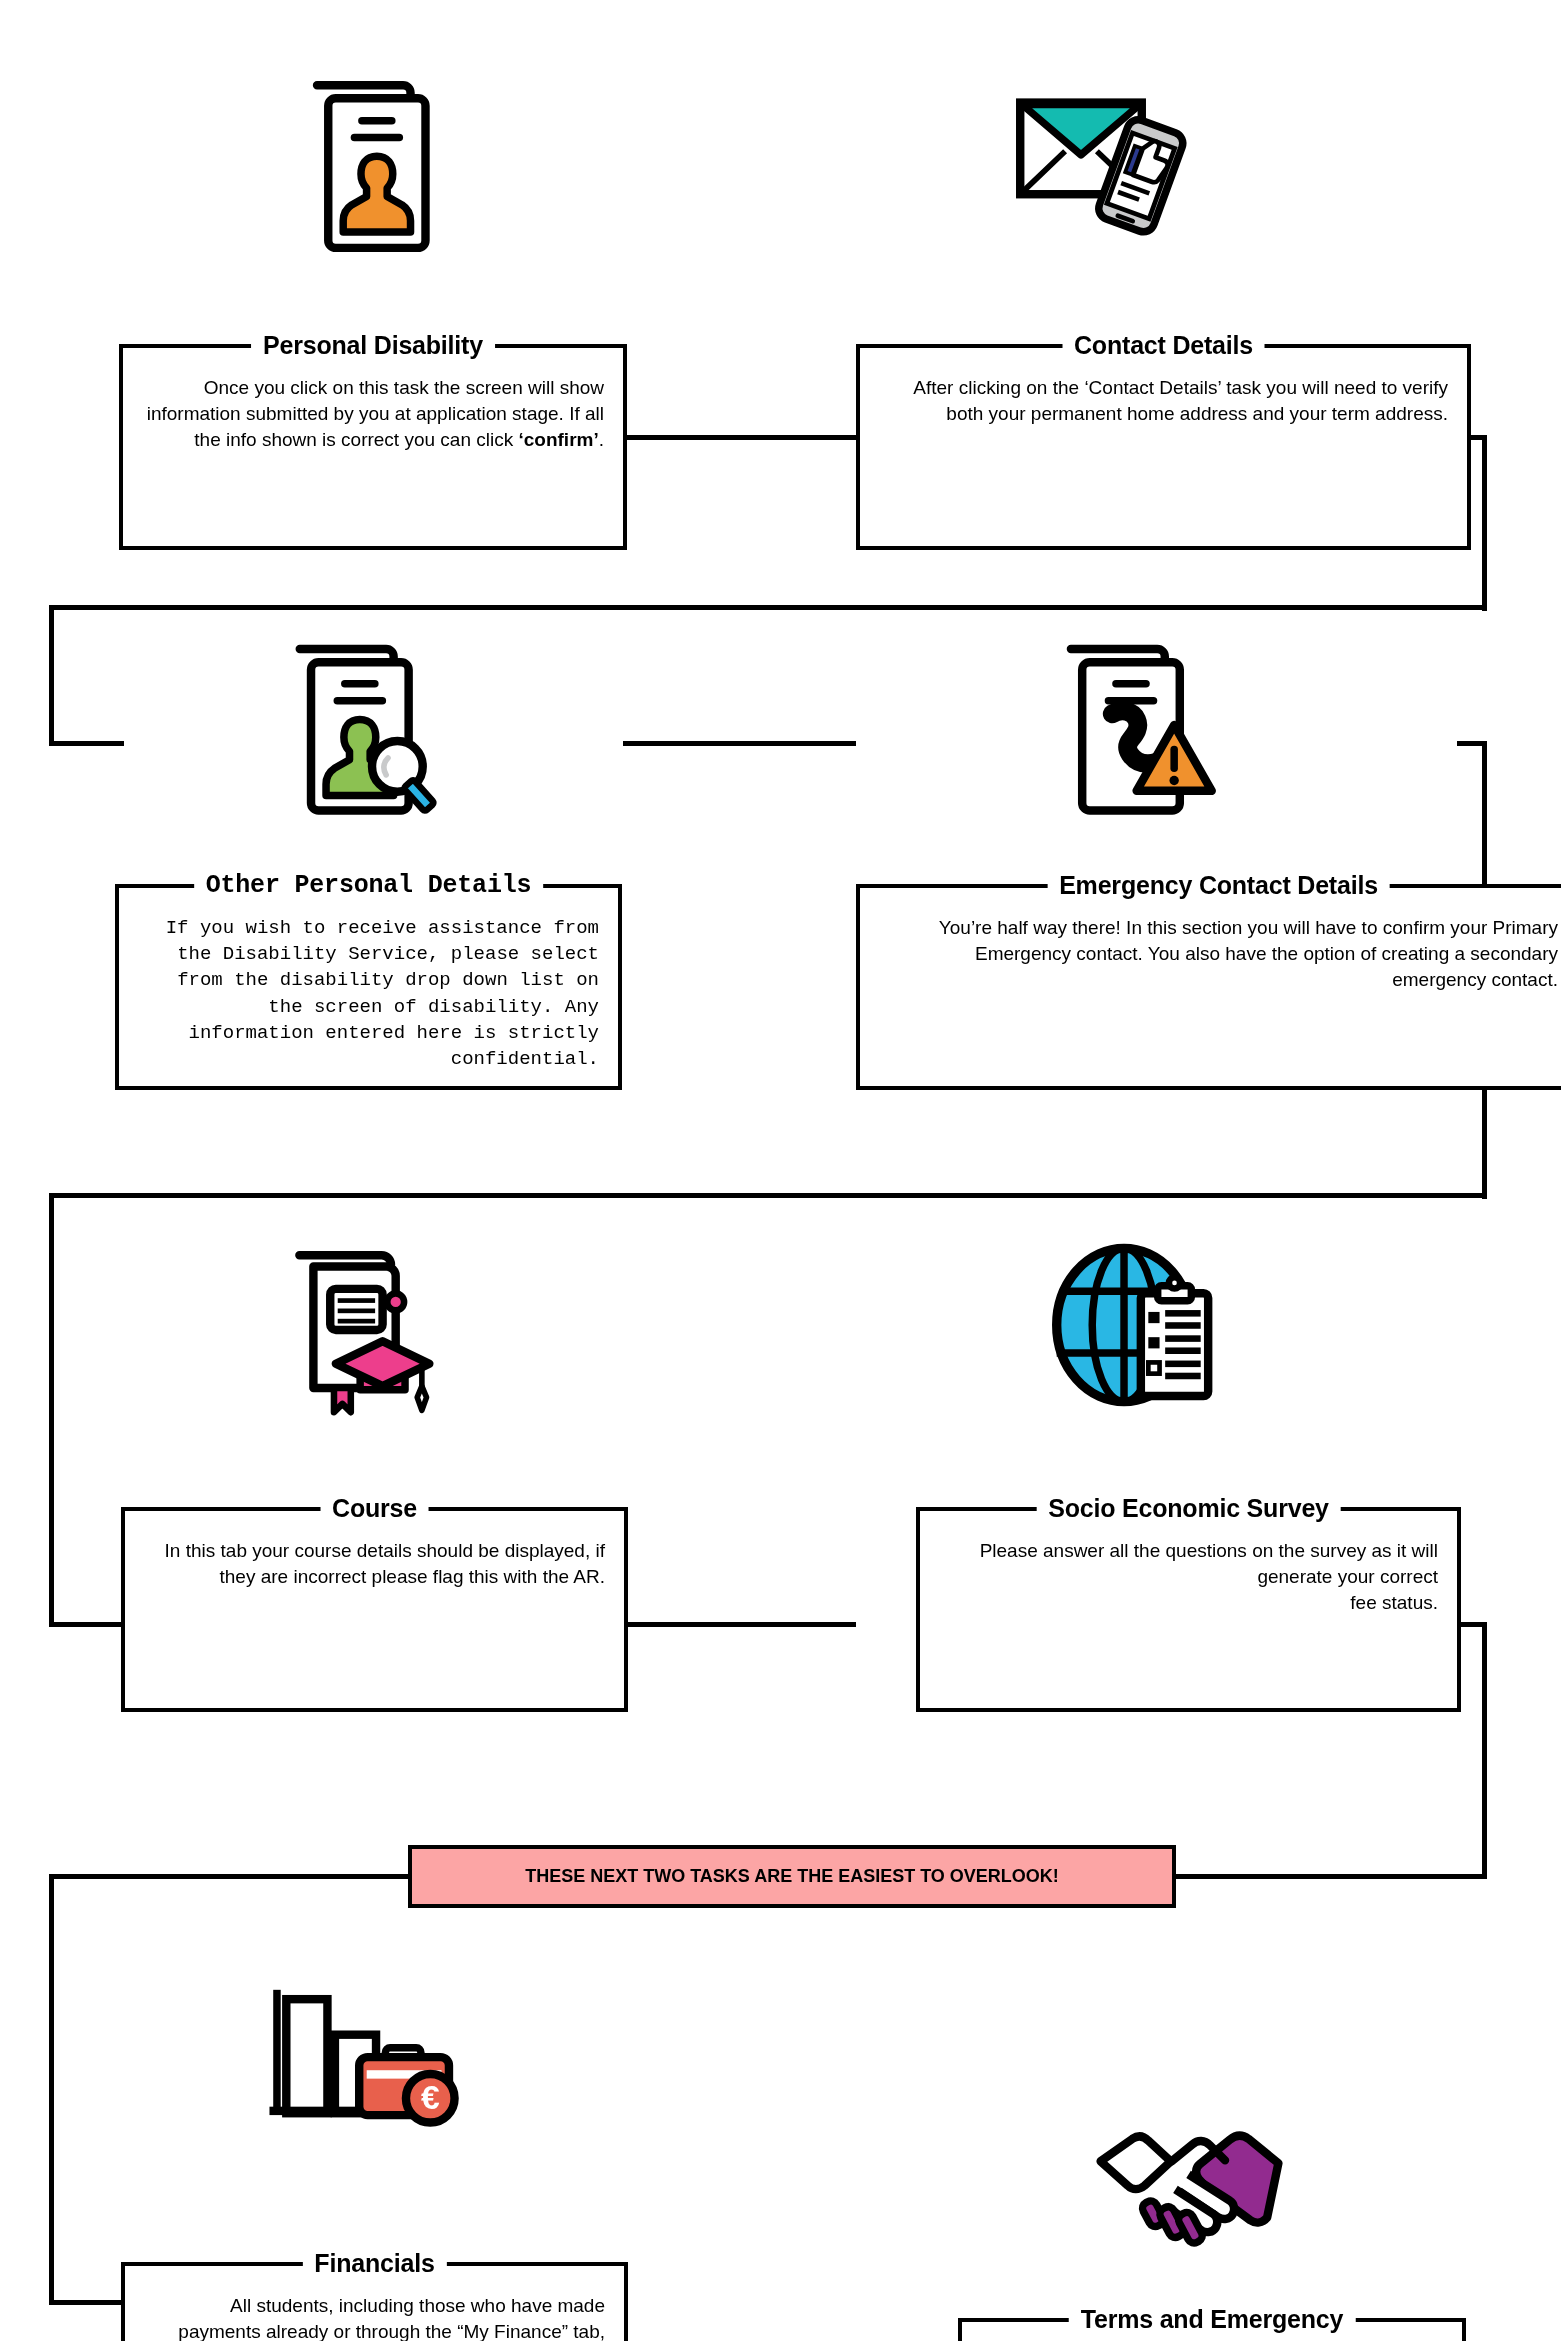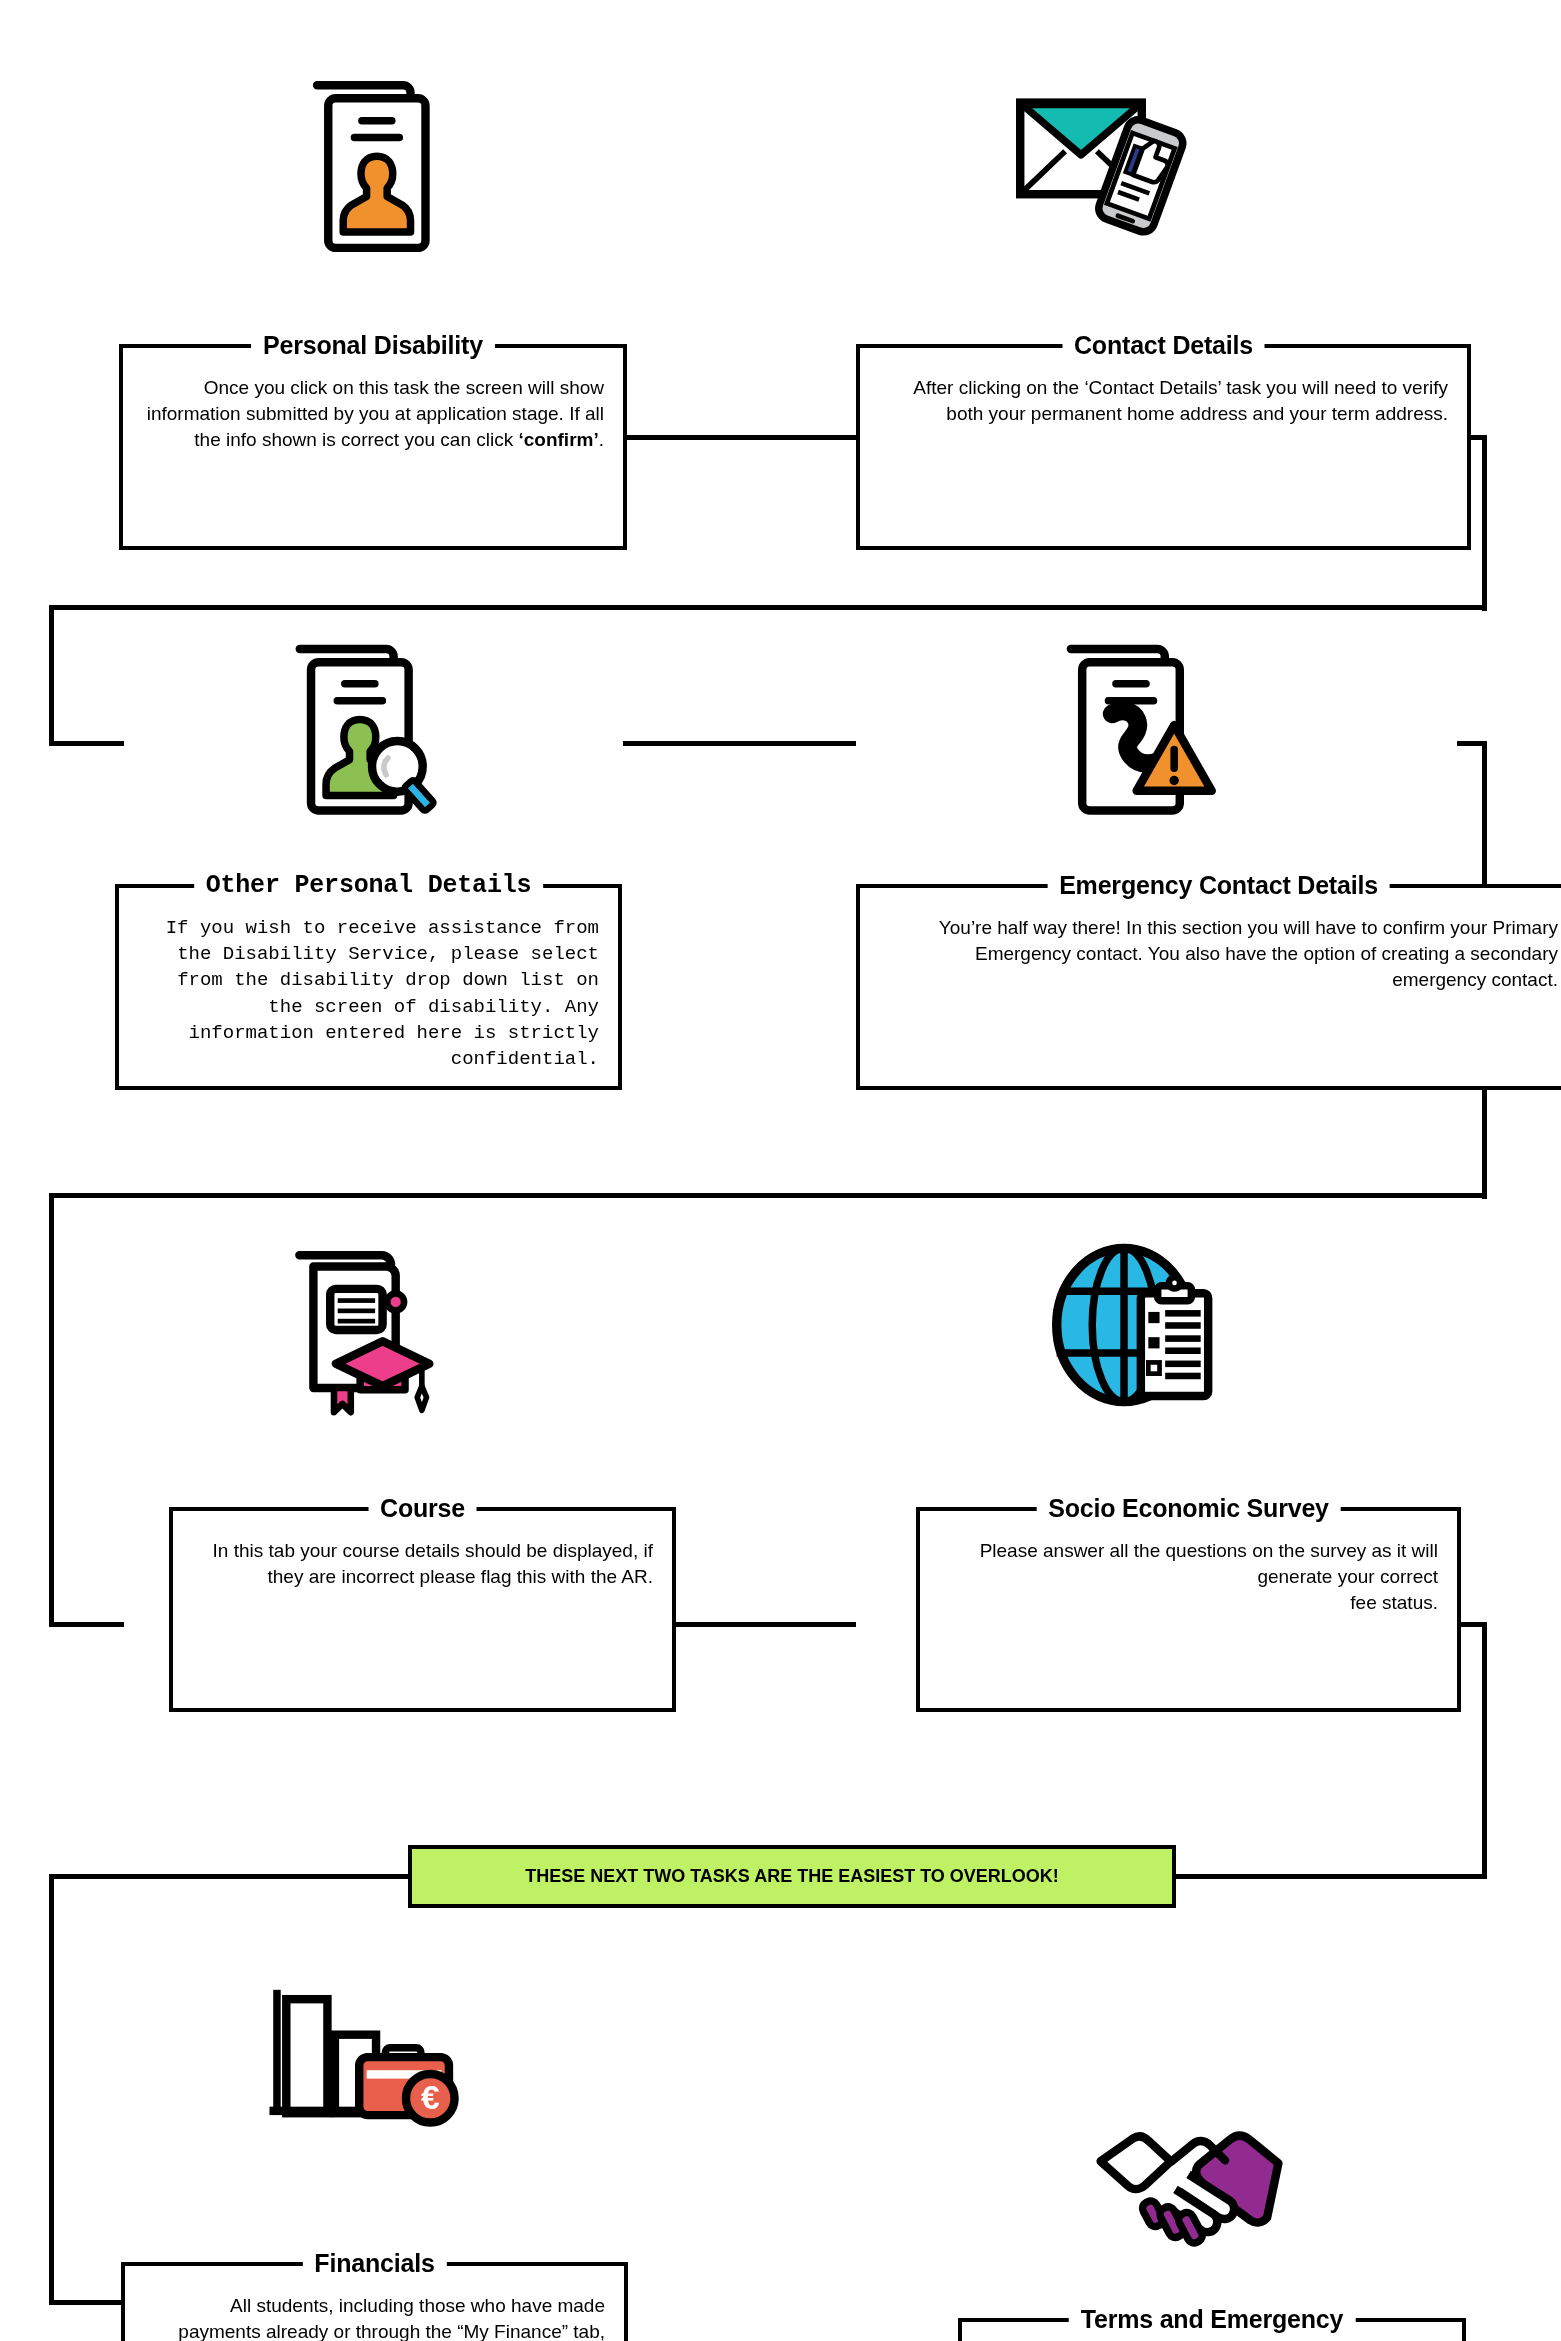--- a/index.html
+++ b/index.html
@@ -54,21 +54,21 @@
     position:absolute;
     box-sizing:border-box;
     border:4.7px solid #000;
     display:flex;
     align-items:center;
     justify-content:center;
     text-align:center;
     font-weight:bold;
     color:#000;
   }
-  .banner-red{background:#bef264;font-size:18px;letter-spacing:0px;}
+  .banner-red{background:#fca5a5;font-size:18px;letter-spacing:0px;}
 </style>
 </head>
 <body>
 
 <div id="page">
 
   <div class="rail" style="left:623px;top:435px;width:233px;height:5.2px;"></div>
 
   <div class="rail" style="left:1457px;top:435px;width:30px;height:5.2px;"></div>
   <div class="rail" style="left:1482px;top:435px;width:5.2px;height:176px;"></div>
@@ -201,21 +201,21 @@
       <rect x="136" y="89" width="38" height="7" fill="#000"></rect>
       <rect x="118" y="105" width="12" height="12" fill="#000"></rect>
       <rect x="136" y="103" width="38" height="7" fill="#000"></rect>
       <rect x="136" y="116" width="38" height="7" fill="#000"></rect>
       <rect x="118" y="132" width="12" height="12" fill="#fff" stroke="#000" stroke-width="5"></rect>
       <rect x="136" y="130" width="38" height="7" fill="#000"></rect>
       <rect x="136" y="143" width="38" height="7" fill="#000"></rect>
     </svg>
   </div>
 
-  <div class="card" style="left:121px;top:1507px;width:507px;height:205px;margin-left:48px;">
+  <div class="card" style="left:121px;top:1507px;width:507px;height:205px;">
     <div class="card-title">Course</div>
     <div class="card-body">In this tab your course details should be displayed, if they are incorrect please flag this with the AR.</div>
   </div>
 
   <div class="card" style="left:916px;top:1507px;width:545px;height:205px;">
     <div class="card-title">Socio Economic Survey</div>
     <div class="card-body" style="white-space:pre-line;">Please answer all the questions on the survey as it will generate your correct
 fee status.</div>
   </div>
 

